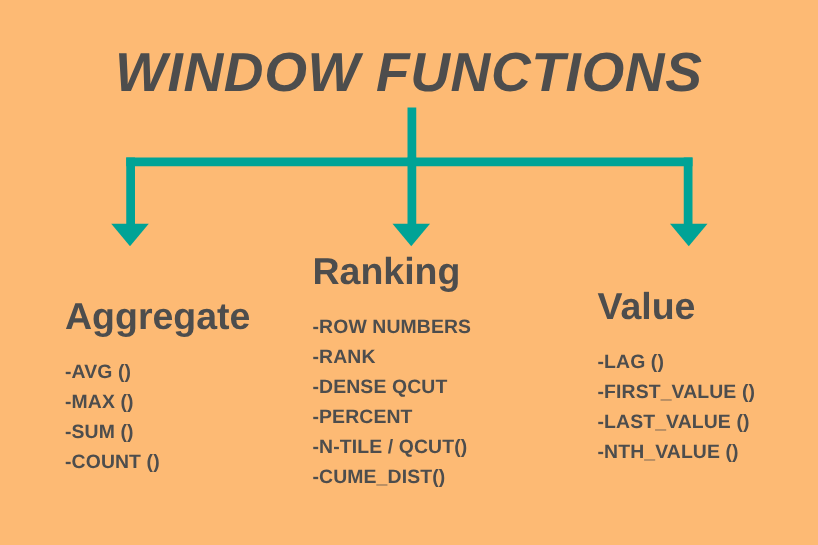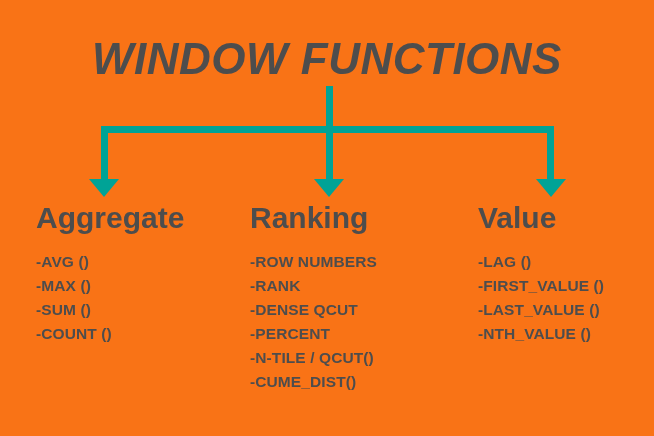--- a/index.html
+++ b/index.html
@@ -4,21 +4,21 @@
 <style>
   html, body {
     margin: 0;
     padding: 0;
     background: #ffffff;
   }
   #canvas {
     position: relative;
     width: 654px;
     height: 436px;
-    background: #f97316;
+    background: #fdba74;
     overflow: hidden;
     font-family: "Liberation Sans", sans-serif;
   }
 
   
   .title {
     position: absolute;
     left: 0;
     top: 34px;
     width: 654px;
@@ -40,23 +40,23 @@
     width: 654px;
     height: 436px;
     pointer-events: none;
   }
 
   
   .column {
     position: absolute;
     top: 200px;
   }
-  .col-aggregate { left: 36px;  width: 200px; }
+  .col-aggregate { left: 52px;  width: 200px; margin-top: 36px; }
   .col-ranking   { left: 262px; width: 210px; }
-  .col-value     { left: 478px; width: 176px; }
+  .col-value     { left: 478px; width: 176px; margin-top: 28px; }
 
   .col-heading {
     font-family: "Liberation Sans", sans-serif;
     font-size: 30px;
     font-weight: bold;
     color: #4d4d4d;
     line-height: 36px;
     white-space: nowrap;
     margin: 0;
   }

